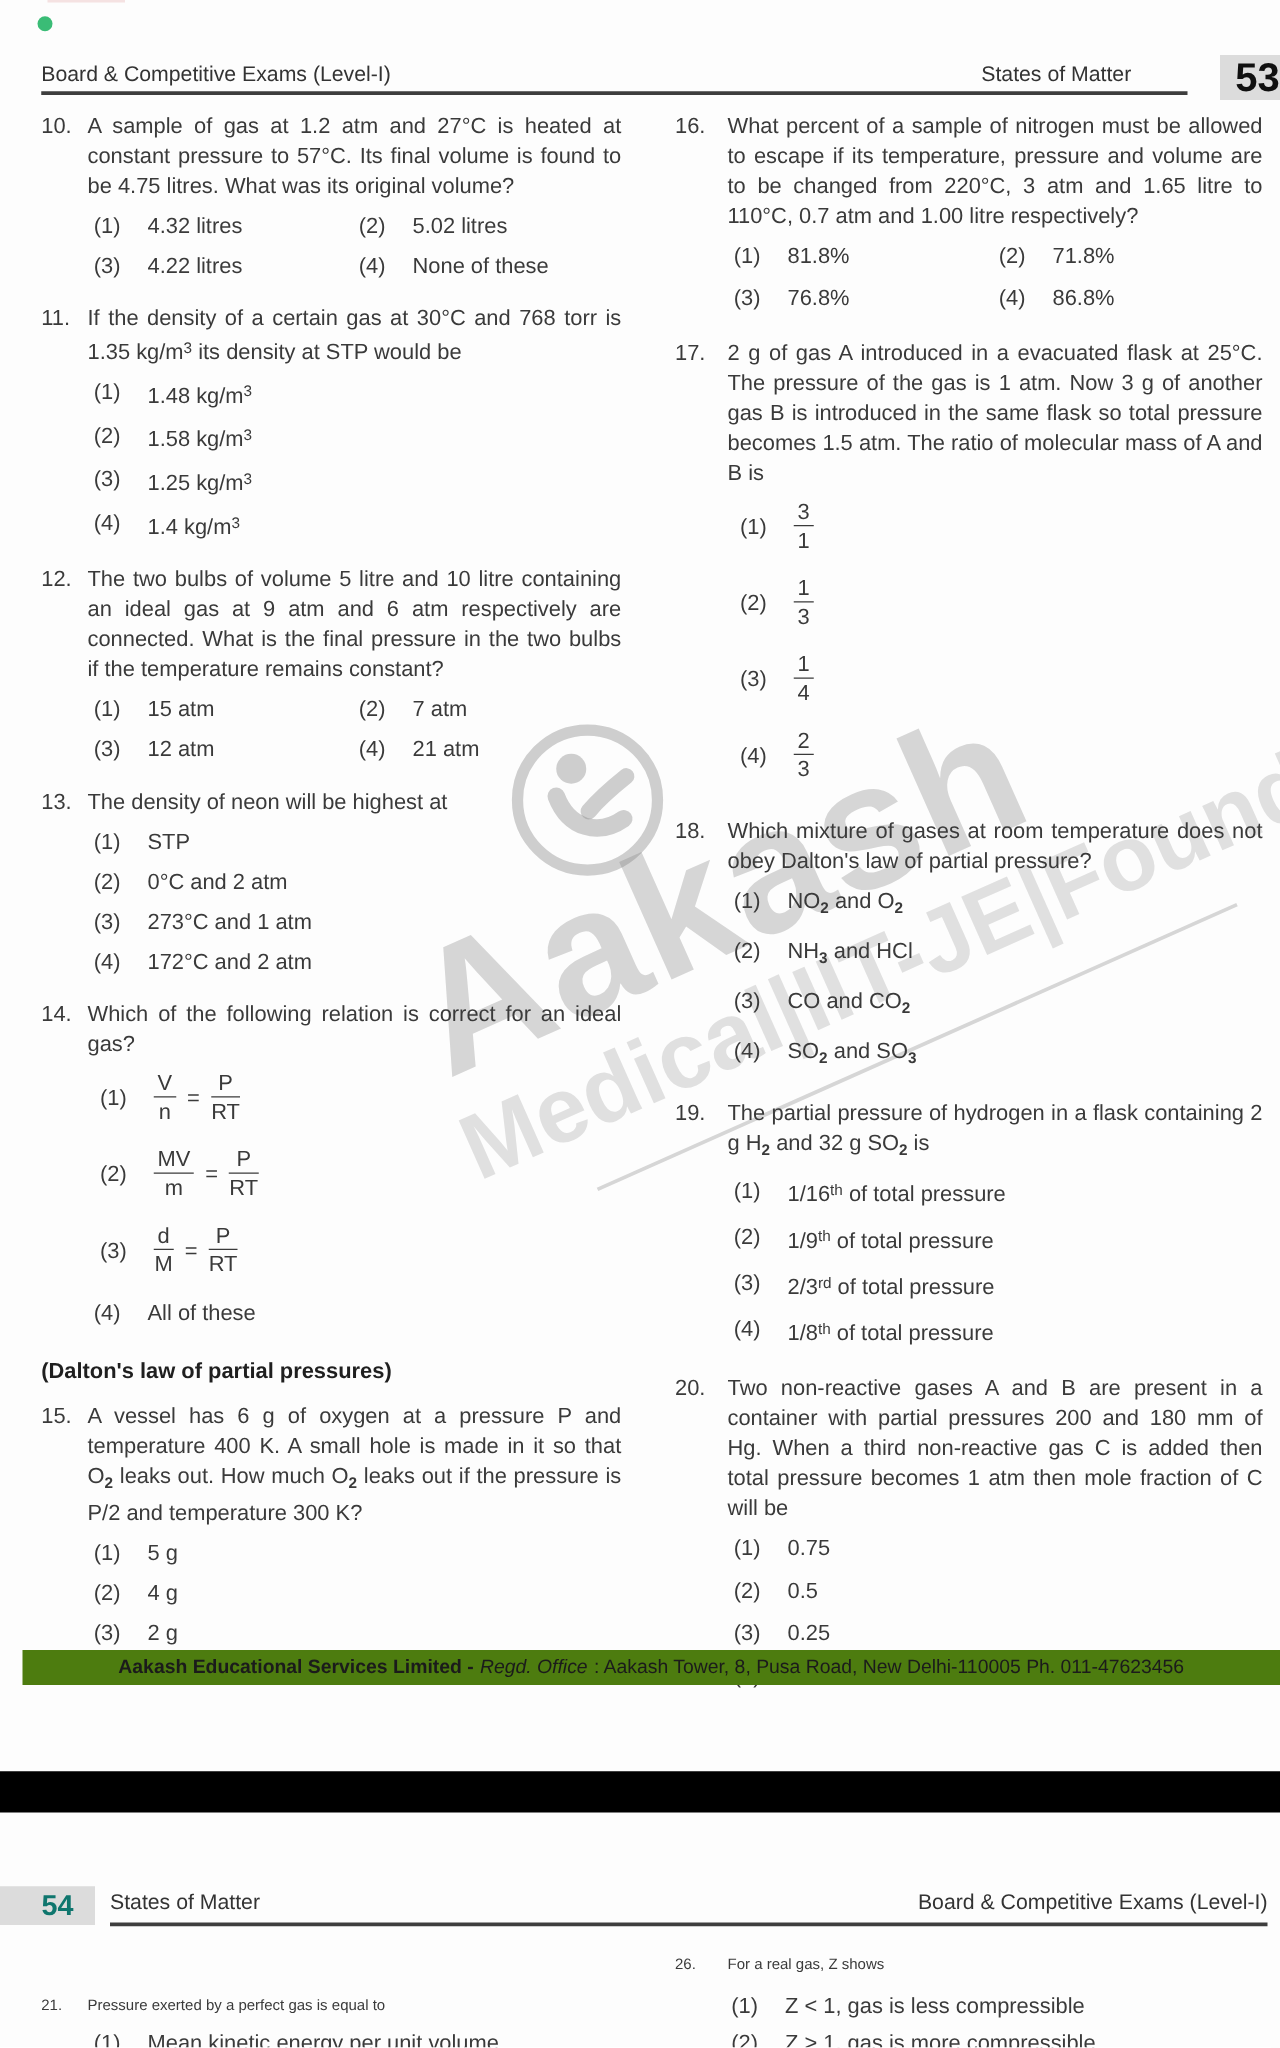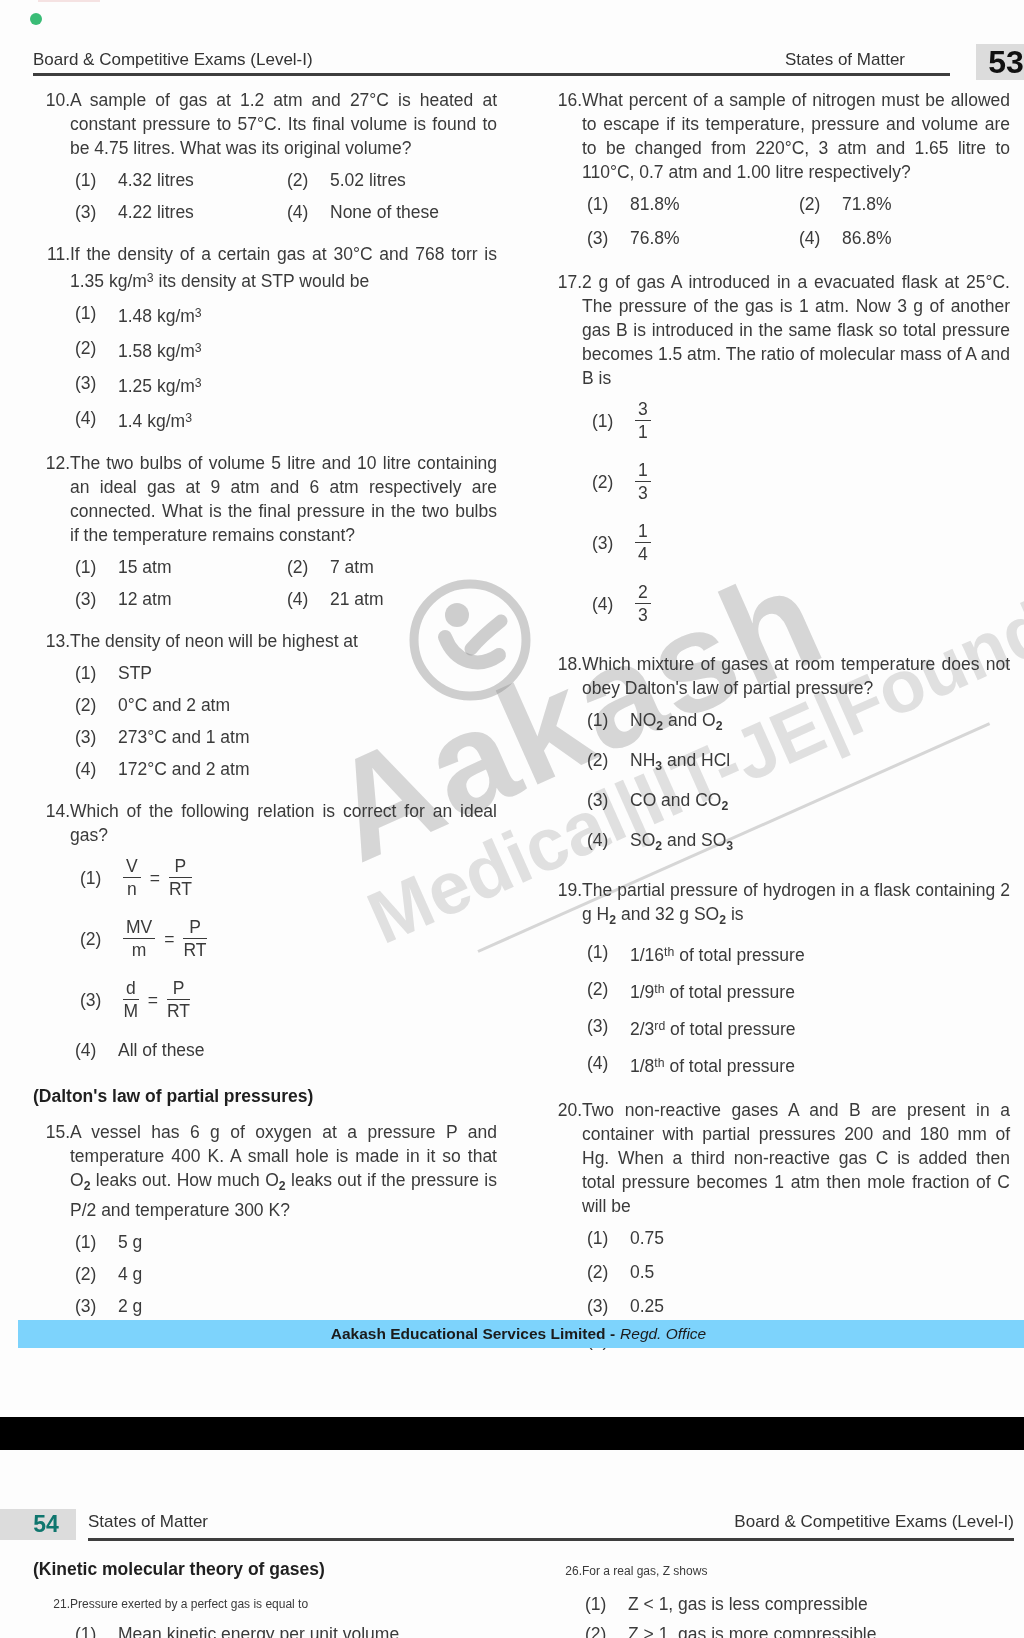--- a/index.html
+++ b/index.html
@@ -23,40 +23,40 @@
   .wm-div{position:absolute;left:388px;top:882px;font-size:74px;font-weight:bold;
           color:rgba(150,150,150,0.28);transform:rotate(-24deg);transform-origin:0 100%;
           white-space:nowrap;line-height:1;}
   .wm-line{position:absolute;left:478px;top:950px;width:560px;height:3px;
            background:rgba(150,150,150,0.38);transform:rotate(-24deg);transform-origin:0 50%;}
   
   .col{position:absolute;top:88px;font-size:17.5px;line-height:24px;z-index:2;}
   .col-left{left:33px;width:464px;}
   .col-right{left:540px;width:470px;}
   .q{display:flex;margin-bottom:10px;}
-  .qno{flex:none;text-align:right;}
+  .qno{flex:none;}
   .col-left .qno{width:37px;}
   .col-right .qno{width:42px;}
   .qbody{flex:1;min-width:0;}
   .qtext{text-align:justify;}
   .opts{margin-top:8px;margin-left:5px;}
   .opts-grid{display:grid;grid-template-columns:212px 1fr;}
   .opt{display:flex;margin-bottom:8px;}
   .col-right .opt{margin-bottom:10px;}
   .lbl{flex:none;width:43px;}
   .opt-frac{display:flex;align-items:center;margin:4px 0 16px 5px;}
   .frac{display:inline-block;text-align:center;line-height:22px;}
   .fnum{display:block;border-bottom:1.6px solid #3a3a3a;padding:0 3px;}
   .fden{display:block;}
   .eq{margin:0 9px;}
   .sec-heading{font-weight:bold;color:#1f1f1f;margin:14px 0 12px 0;}
   sub{font-size:70%;vertical-align:-4px;font-weight:bold;}
   sup{font-size:70%;vertical-align:5px;}
   
-  .footer-bar{position:absolute;left:18px;right:0;top:1320px;height:28px;background:#7dd3fc;
+  .footer-bar{position:absolute;left:18px;right:0;top:1320px;height:28px;background:#4d7c0f;
               display:flex;align-items:center;justify-content:center;font-size:15.5px;color:#1b1b1b;z-index:2;}
   .fb-bold{font-weight:bold;}
   .fb-italic{font-style:italic;margin:0 5px;}
   
   .black-bar{position:absolute;left:0;top:1417px;width:1024px;height:33px;background:#000;z-index:2;}
   
   .p54-badge{position:absolute;left:0;top:1509px;width:76px;height:31px;background:#dcdcdc;
              display:flex;align-items:center;justify-content:center;padding-left:16px;box-sizing:border-box;
              font-weight:bold;font-size:23px;color:#0f766e;z-index:2;}
   .p54-chapter{position:absolute;left:88px;top:1512px;font-size:17px;color:#333;z-index:2;}
@@ -416,30 +416,30 @@
             </div>
         </div>
       </div>
     </div>
 
   </div>
 
   <div class="footer-bar">
     <span class="fb-bold">Aakash Educational Services Limited -</span>
     <span class="fb-italic">Regd. Office</span>
+    <span>: Aakash Tower, 8, Pusa Road, New Delhi-110005 Ph. 011-47623456</span>
   </div>
 
   <div class="black-bar"></div>
 
   <div class="p54-badge">54</div>
   <div class="p54-chapter">States of Matter</div>
   <div class="p54-right">Board &amp; Competitive Exams (Level-I)</div>
   <div class="p54-rule"></div>
 
-  <div class="kinetic">(Kinetic molecular theory of gases)</div>
 
   <div class="b-q q21">
     <div class="qno">21.</div>
     <div class="qtext">Pressure exerted by a perfect gas is equal to</div>
   </div>
   <div class="b-opt q21o1">
     <span class="lbl">(1)</span>
     <span>Mean kinetic energy per unit volume</span>
   </div>
 

